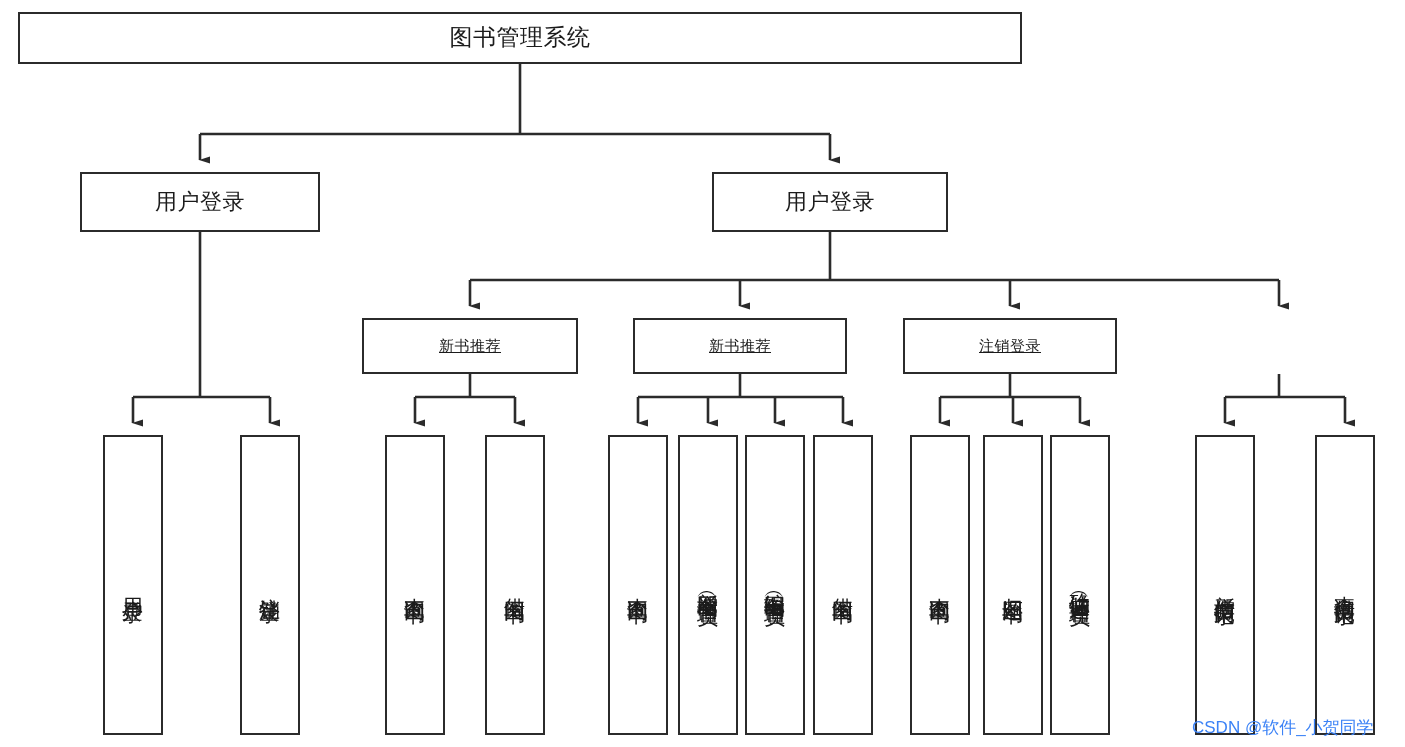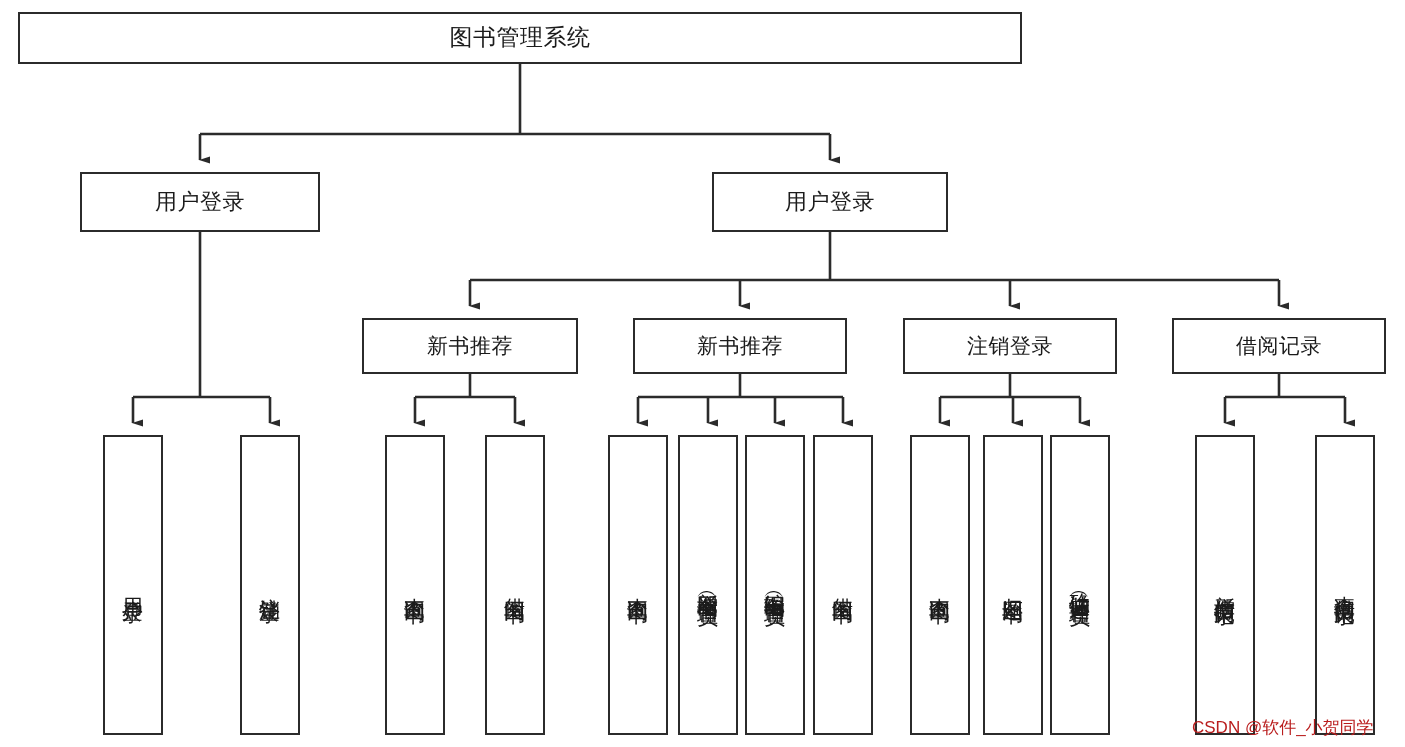--- a/index.html
+++ b/index.html
@@ -37,21 +37,21 @@
   }
   .node-label {
     color: #1b1b1b;
     text-align: center;
     line-height: 1.12;
     white-space: nowrap;
     letter-spacing: 0.5px;
   }
   .lvl0 .node-label { font-size: 23px; }
   .lvl1 .node-label { font-size: 22px; }
-  .lvl2 .node-label { font-size: 21px; }
+  .lvl2 .node-label { font-size: 15px; text-decoration: underline; }
   .leaf .node-label {
     writing-mode: vertical-rl;
     text-orientation: upright;
     font-size: 21px;
     letter-spacing: 2px;
     line-height: 1;
   }
   .watermark {
     position: absolute;
     color: #b9b9b9;
@@ -121,23 +121,20 @@
 
   <div class="node-box lvl2" style="left: 362px; top: 318px; width: 216px; height: 56px;">
     <span class="node-label">新书推荐</span>
   </div>
   <div class="node-box lvl2" style="left: 633px; top: 318px; width: 214px; height: 56px;">
     <span class="node-label">新书推荐</span>
   </div>
   <div class="node-box lvl2" style="left: 903px; top: 318px; width: 214px; height: 56px;">
     <span class="node-label">注销登录</span>
   </div>
-  <div class="node-box lvl2" style="left: 1172px; top: 318px; width: 214px; height: 56px;">
-    <span class="node-label">借阅记录</span>
-  </div>
 
   <div class="node-box leaf" style="left: 103px; top: 435px; width: 60px; height: 300px;">
     <span class="node-label">用户登录</span>
   </div>
   <div class="node-box leaf" style="left: 240px; top: 435px; width: 60px; height: 300px;">
     <span class="node-label">注销登录</span>
   </div>
   <div class="node-box leaf" style="left: 385px; top: 435px; width: 60px; height: 300px;">
     <span class="node-label">查询图书</span>
   </div>
@@ -165,14 +162,14 @@
   <div class="node-box leaf" style="left: 1050px; top: 435px; width: 60px; height: 300px;">
     <span class="node-label">确认归还（管理员）</span>
   </div>
   <div class="node-box leaf" style="left: 1195px; top: 435px; width: 60px; height: 300px;">
     <span class="node-label">新增借阅记录</span>
   </div>
   <div class="node-box leaf" style="left: 1315px; top: 435px; width: 60px; height: 300px;">
     <span class="node-label">查询借阅记录</span>
   </div>
 
-  <div class="watermark" style="left: 1192px; top: 716px; color: #b91c1c;">CSDN @软件_小贺同学</div>
+  <div class="watermark" style="left: 1192px; top: 716px; color: #3b82f6;">CSDN @软件_小贺同学</div>
 </div>
 
 </body></html>

